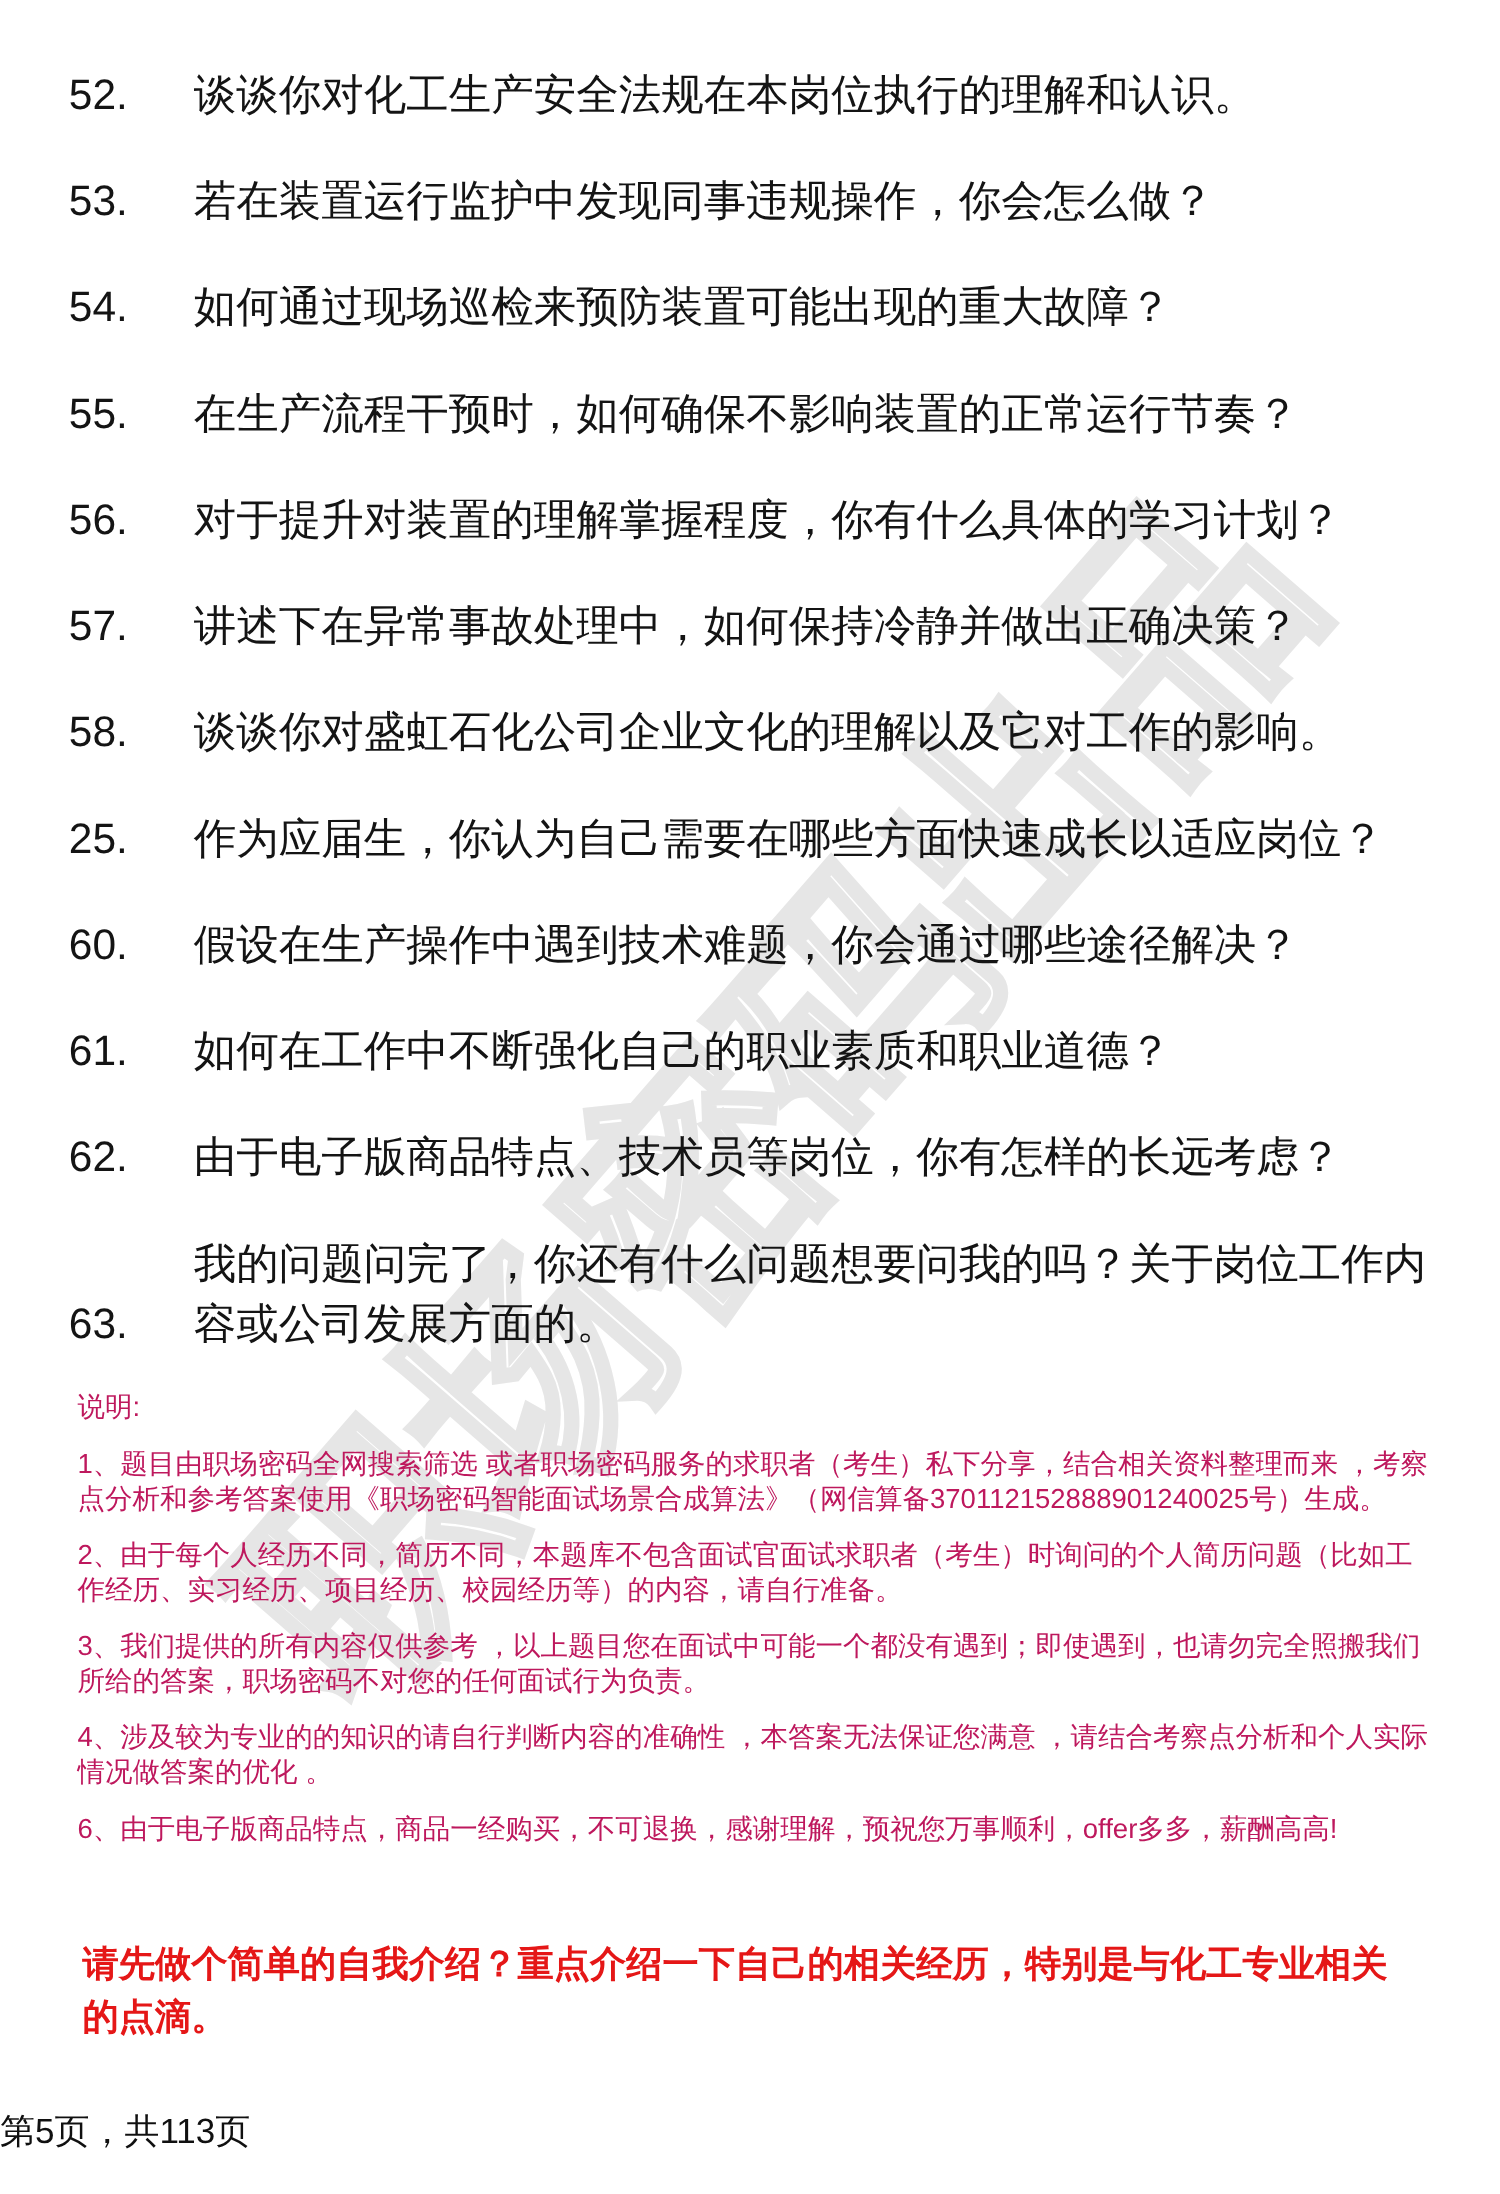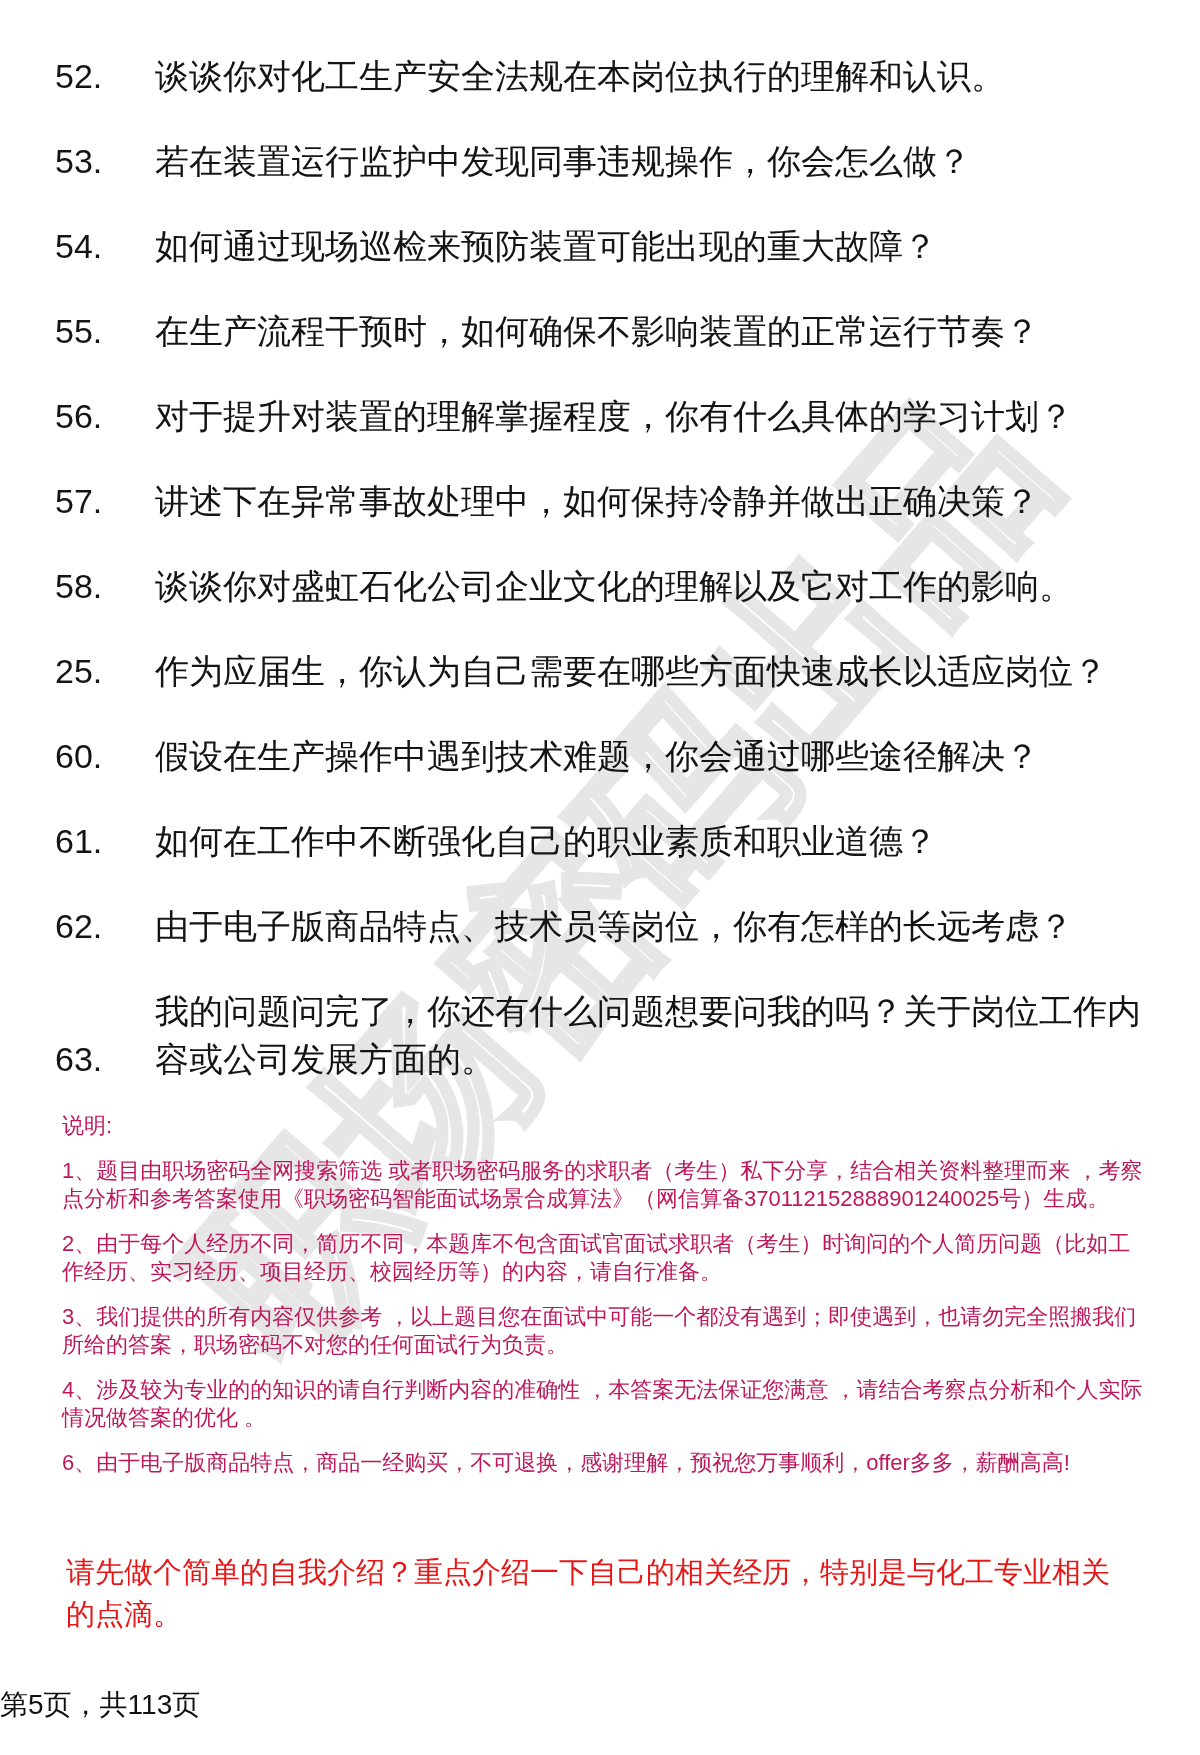--- a/index.html
+++ b/index.html
@@ -78,21 +78,21 @@
     margin: 16px 0 7px 0;
   }
   .highlight {
     position: absolute;
     top: 1551px;
     left: 66px;
     width: 1062px;
     z-index: 1;
     font-size: 29px;
     line-height: 42px;
-    font-weight: 400;
+    font-weight: 700;
   }
   .footer {
     position: absolute;
     top: 1686px;
     left: 0;
     right: 0;
     z-index: 1;
     text-align: left;
     font-size: 28px;
     color: #101010;

